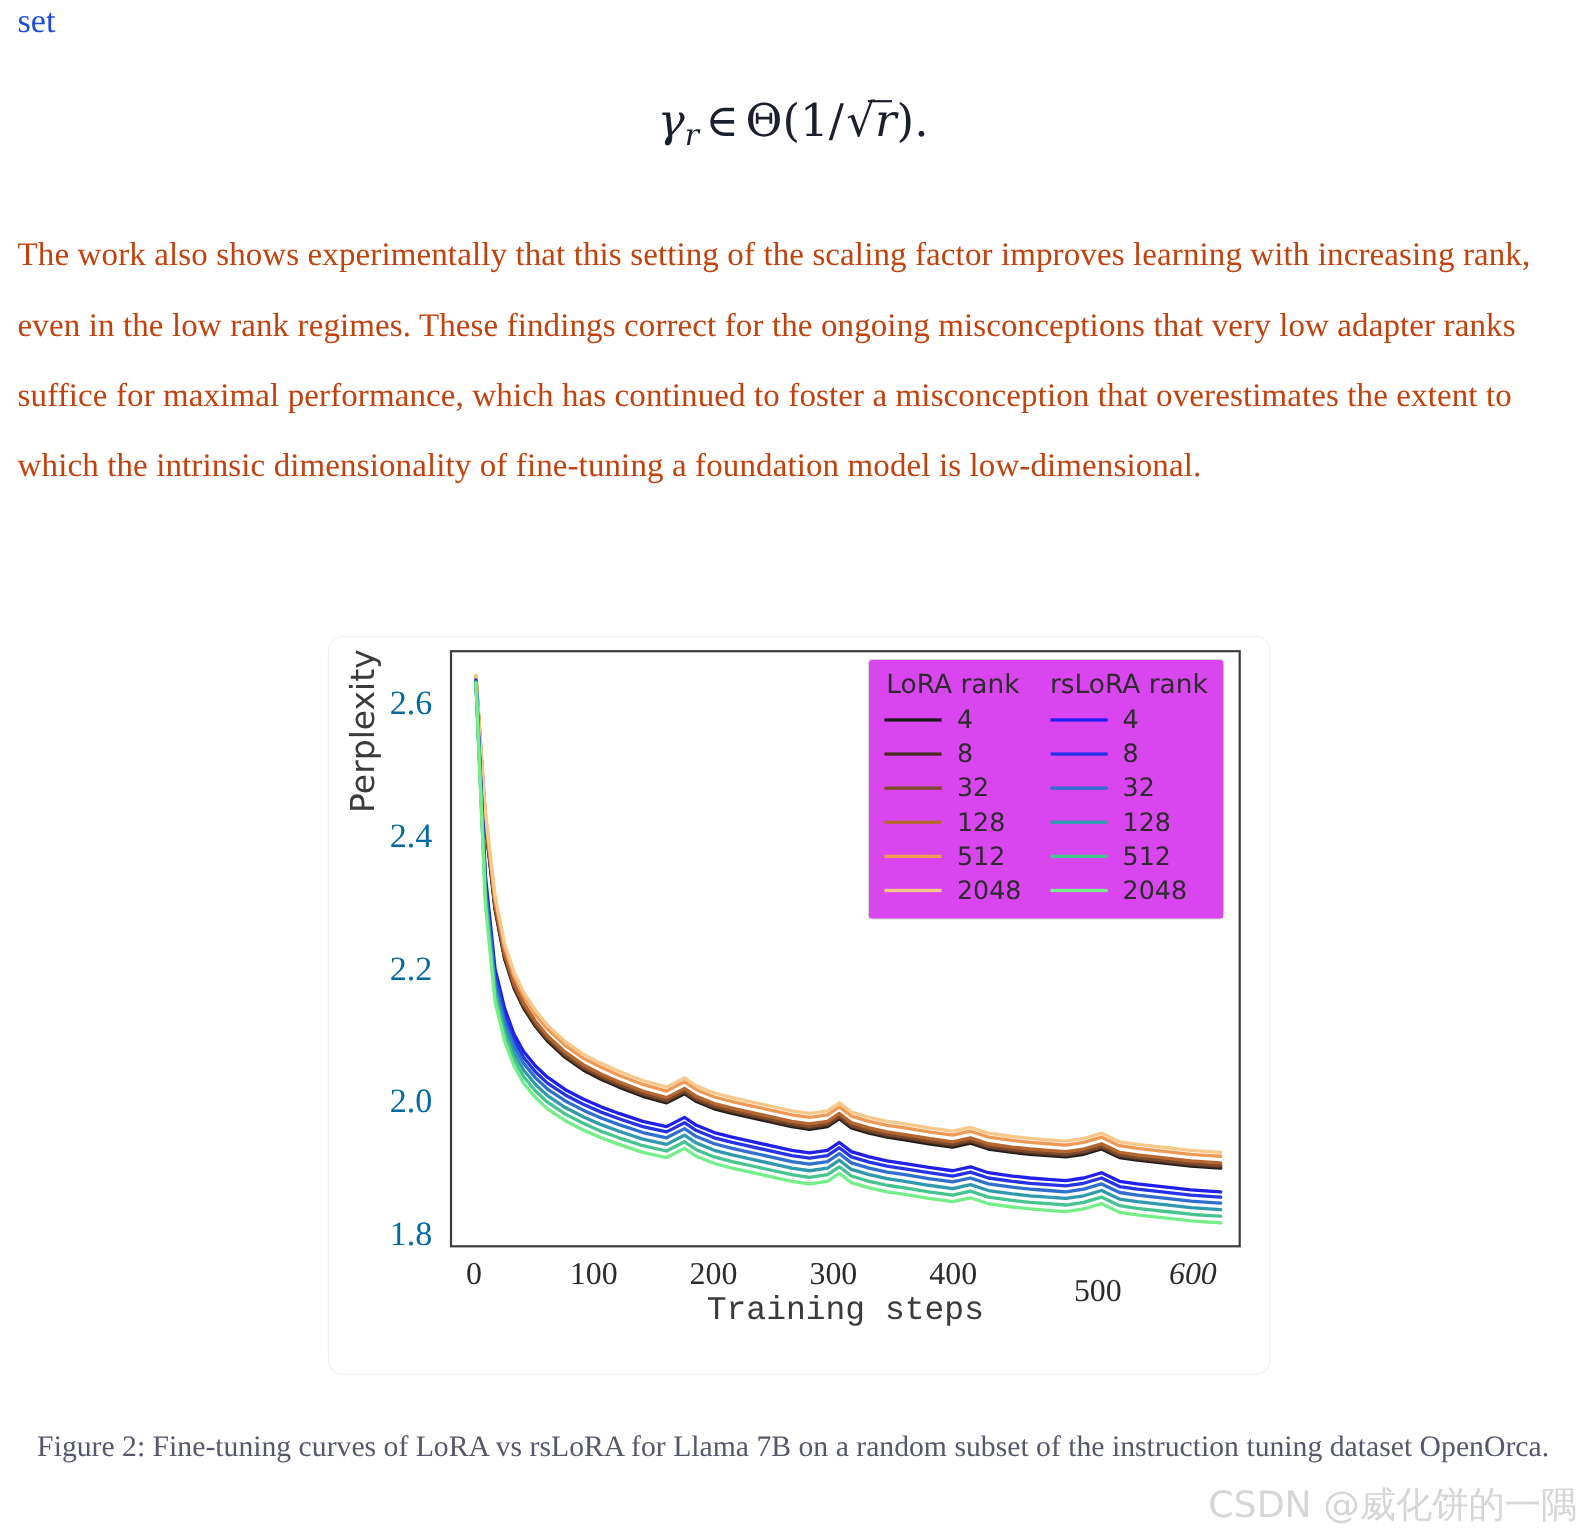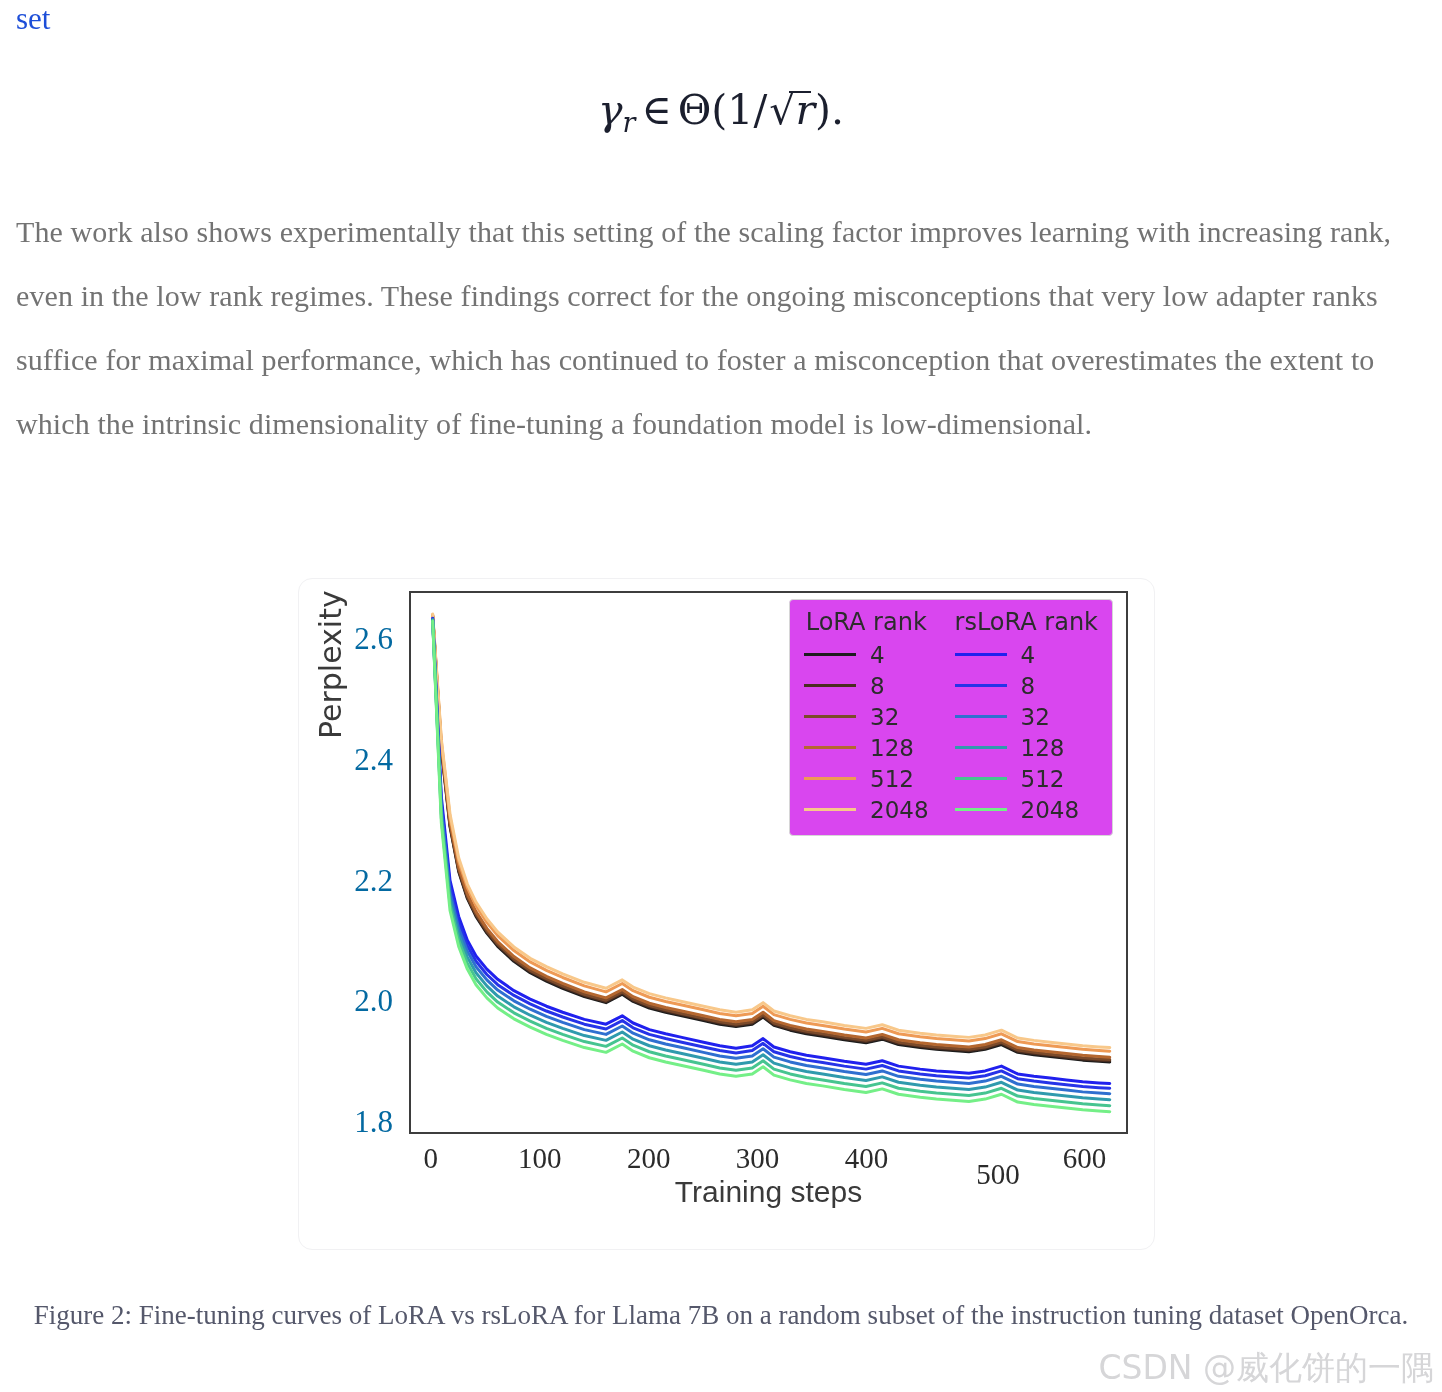--- a/index.html
+++ b/index.html
@@ -52,21 +52,21 @@
     border-top: 2px solid #1b1f2e;
   }
 
   .para {
     position: absolute;
     left: 16px;
     top: 200px;
     width: 1400px;
     font-size: 30px;
     line-height: 64px;
-    color: #737373;
+    color: #c2410c;
     letter-spacing: 0.1px;
   }
 
   
   .figure-card {
     position: absolute;
     left: 298px;
     top: 578px;
     width: 857px;
     height: 672px;
@@ -131,21 +131,21 @@
     white-space: nowrap;
   }
   .xlabel {
     position: absolute;
     left: 110px;
     top: 596px;
     width: 719px;
     text-align: center;
     font-size: 30px;
     color: #3a3a3a;
-    font-family: Liberation Sans, sans-serif;
+    font-family: Liberation Mono, monospace;
   }
 
   
   .legend {
     position: absolute;
     left: 490px;
     top: 20px;
     background: #d946ef;
     border: 1px solid #d6d6d6;
     border-radius: 4px;
@@ -241,21 +241,21 @@
       <div class="ytick" style="position: absolute; right: auto; left: 94px; top: 422.267px; transform: translate(-100%, -50%); padding-right: 0px;">2.0</div>
       <div class="ytick" style="position: absolute; right: auto; left: 94px; top: 301.6px; transform: translate(-100%, -50%); padding-right: 0px;">2.2</div>
       <div class="ytick" style="position: absolute; right: auto; left: 94px; top: 180.933px; transform: translate(-100%, -50%); padding-right: 0px;">2.4</div>
       <div class="ytick" style="position: absolute; right: auto; left: 94px; top: 60.2667px; transform: translate(-100%, -50%); padding-right: 0px;">2.6</div>
       <div class="xtick" style="position: absolute; top: 563px; left: 131.788px; transform: translateX(-50%); padding-top: 0px;">0</div>
       <div class="xtick" style="position: absolute; top: 563px; left: 240.727px; transform: translateX(-50%); padding-top: 0px;">100</div>
       <div class="xtick" style="position: absolute; top: 563px; left: 349.667px; transform: translateX(-50%); padding-top: 0px;">200</div>
       <div class="xtick" style="position: absolute; top: 563px; left: 458.606px; transform: translateX(-50%); padding-top: 0px; text-align: center;">300</div>
       <div class="xtick" style="position: absolute; top: 563px; left: 567.545px; transform: translateX(-50%); padding-top: 0px;">400</div>
       <div class="xtick" style="position: absolute; top: 563px; left: 699px; transform: translateX(-50%); padding-top: 0px; margin-top: 16px;">500</div>
-      <div class="xtick" style="position: absolute; top: 563px; left: 785.424px; transform: translateX(-50%); padding-top: 0px;">600</div>
+      <div class="xtick" style="position: absolute; top: 563px; left: 785.424px; transform: translateX(-50%); padding-top: 0px; font-style: italic;">600</div>
     </div>
 
   <div class="legend">
     <div class="legend-col">
       <div class="legend-title">LoRA rank</div>
       <div class="legend-row">
         <span class="legend-swatch" style="border-top-color: rgb(28, 28, 28);"></span>
         <span class="legend-text">4</span>
       </div>
       <div class="legend-row">

